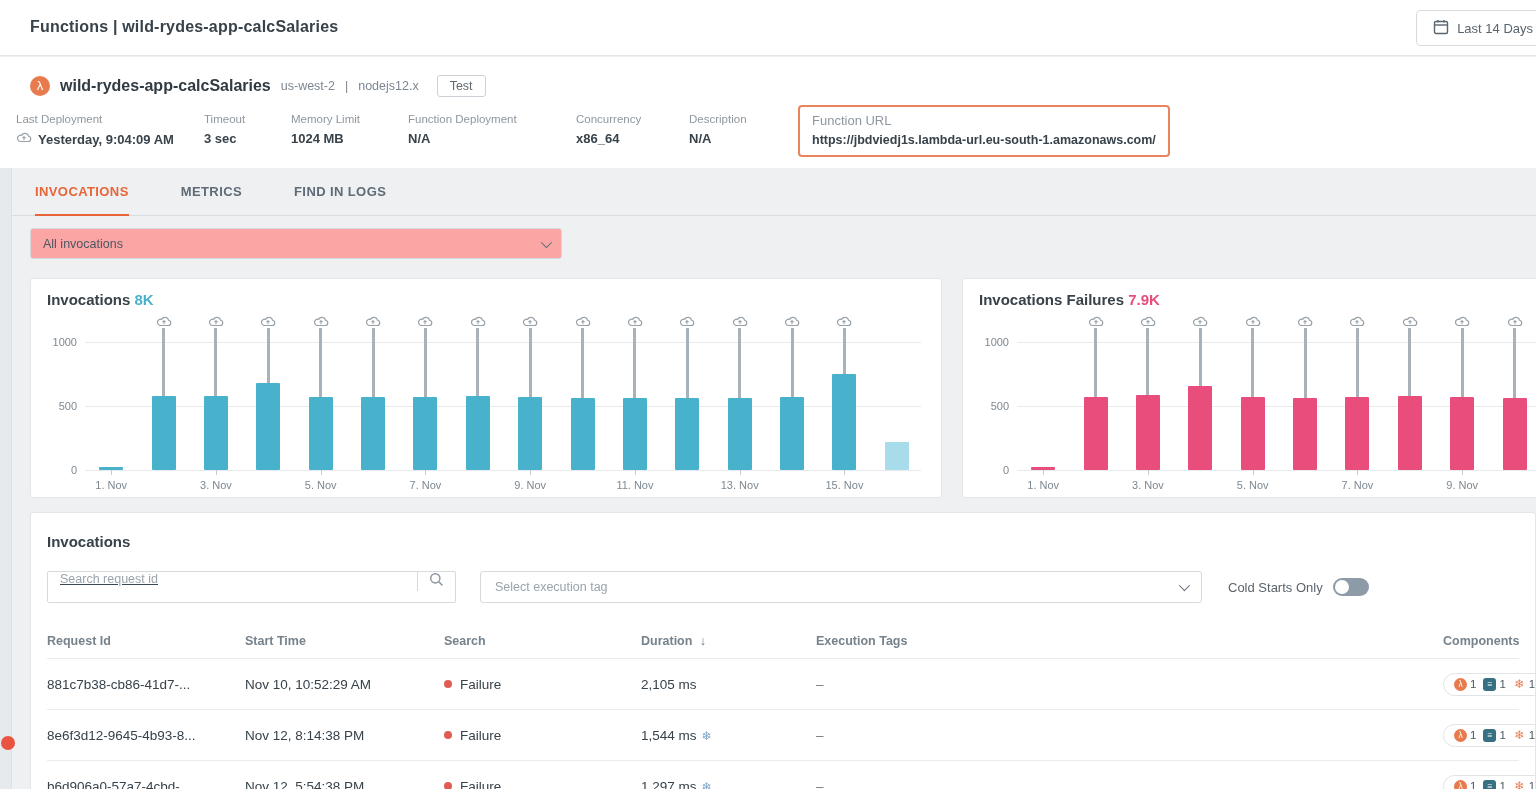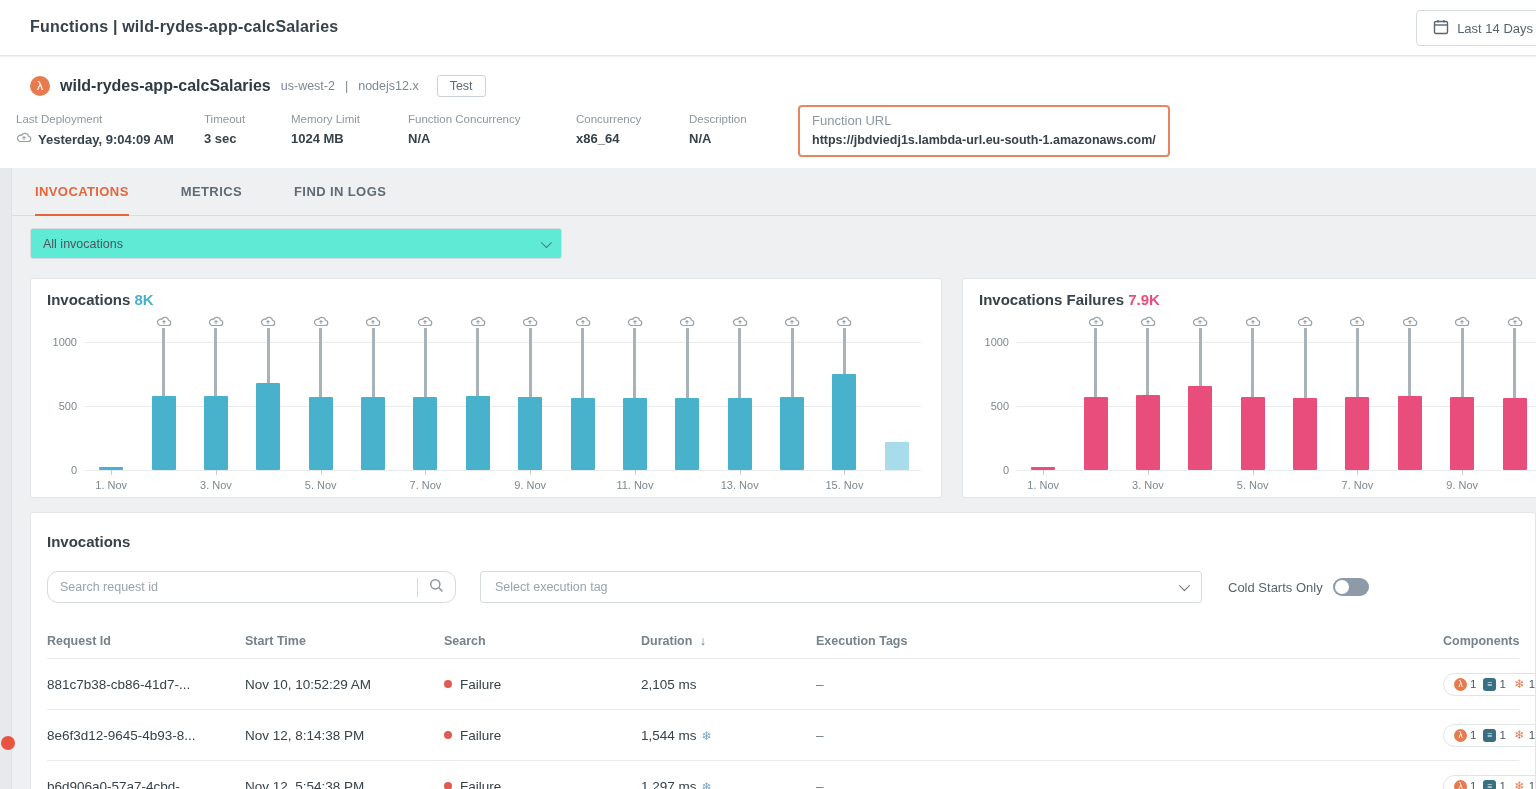--- a/index.html
+++ b/index.html
@@ -33,21 +33,21 @@
   .left-strip { position:absolute; left:0; top:168px; width:12px; height:621px; background:#e6eaec; border-right:1px solid #dde1e4; }
   .notif-badge { position:absolute; left:1px; top:736px; width:14px; height:14px; border-radius:50%; background:#e8543f; z-index:5; }
 
   
   .tabs { position:absolute; left:0; top:168px; width:1536px; height:48px; border-bottom:1px solid #d9dde0; display:flex; align-items:stretch; padding-left:35px; gap:52px; }
   .tab { display:flex; align-items:center; font-size:13px; font-weight:700; letter-spacing:.4px; color:#5f6b76; cursor:pointer; position:relative; }
   .tab.active { color:#e8653a; }
   .tab.active::after { content:""; position:absolute; left:0; right:0; bottom:-1px; height:2px; background:#e8653a; }
 
   
-  .filter-select { position:absolute; left:30px; top:228px; width:532px; height:31px; background:#5eead4; border:1px solid #d5dadd; border-radius:3px;
+  .filter-select { position:absolute; left:30px; top:228px; width:532px; height:31px; background:#fca5a5; border:1px solid #d5dadd; border-radius:3px;
                    display:flex; align-items:center; padding:0 12px; font-size:12.5px; color:#4c5761; cursor:pointer;justify-content:center; }
   .chev { width:8px; height:8px; border-right:1.6px solid #5f6b76; border-bottom:1.6px solid #5f6b76; transform:rotate(45deg) translateY(-2px); margin-left:auto; }
 
   
   .chart-card { position:absolute; top:278px; width:912px; height:220px; background:#fff; border:1px solid #e2e6e9; border-radius:3px; }
   .chart-card.c0 { left:30px; } .chart-card.c1 { left:962px; }
   .chart-title { position:absolute; left:16px; top:12px; font-size:15px; font-weight:700; color:#37424a; }
   .chart-total { font-weight:700; }
   .plot { position:absolute; left:54px; right:20px; top:63px; height:128px; }
   .gridline { position:absolute; left:0; right:0; height:1px; background:#e7ebed; }
@@ -55,21 +55,21 @@
   .bar { position:absolute; bottom:0; width:24px; border-radius:1px; }
   .stem { position:absolute; width:3px; background:#a9b2b9; }
   .cloud { position:absolute; transform:translateX(-50%); }
   .xlab { position:absolute; top:calc(100% + 9px); transform:translateX(-50%); font-size:11px; color:#7d8891; white-space:nowrap; }
   .xtick { position:absolute; top:100%; width:1px; height:5px; background:#c6ccd0; }
 
   
   .table-card { position:absolute; left:30px; top:512px; width:1506px; height:400px; background:#fff; border:1px solid #e2e6e9; border-radius:3px; }
   .table-title { position:absolute; left:16px; top:20px; font-size:15px; font-weight:700; color:#37424a; }
   .controls { position:absolute; left:16px; top:58px; right:16px; height:32px; display:flex; align-items:center; }
-  .search-box { width:409px; height:32px; border:1px solid #d5dadd; border-radius:11px; display:flex; align-items:center; background:#fff; }
+  .search-box { width:409px; height:32px; border:1px solid #d5dadd; border-radius:2px; display:flex; align-items:flex-start; background:#fff;text-decoration:underline; }
   .search-box input { flex:1; border:none; outline:none; padding:0 12px; font-size:12.5px; color:#4c5761; font-family:inherit; background:transparent; }
   .search-box input::placeholder { color:#9aa4ad; }
   .search-icon-wrap { width:38px; border-left:1px solid #d5dadd; display:flex; align-items:center; justify-content:center; cursor:pointer; }
   .tag-select { margin-left:24px; width:722px; height:32px; border:1px solid #d5dadd; border-radius:3px; display:flex; align-items:center; padding:0 14px; font-size:12.5px; color:#9aa4ad; cursor:pointer; background:#fff; }
   .cold-wrap { margin-left:26px; display:flex; align-items:center; gap:10px; font-size:13px; color:#5a646d; }
   .toggle { width:36px; height:18px; border-radius:9px; background:#8d9aa7; position:relative; cursor:pointer; }
   .toggle .knob { position:absolute; left:2px; top:2px; width:14px; height:14px; border-radius:50%; background:#fff; }
 
   .tgrid { display:grid; grid-template-columns:198px 199px 197px 175px 585px 1fr; align-items:center; }
   .thead { position:absolute; left:16px; right:16px; top:110px; height:36px; border-bottom:1px solid #e7ebed; font-size:12.5px; font-weight:700; color:#76828c; }
@@ -134,21 +134,21 @@
           <span>3 sec</span>
         </div>
       </div>
       <div class="detail">
         <div class="lbl">Memory Limit</div>
         <div class="val">
           <span>1024 MB</span>
         </div>
       </div>
       <div class="detail">
-        <div class="lbl">Function Concurrency</div>
+        <div class="lbl">Function Deployment</div>
         <div class="val">
           <span>N/A</span>
         </div>
       </div>
       <div class="detail">
         <div class="lbl">Concurrency</div>
         <div class="val">
           <span>x86_64</span>
         </div>
       </div>

